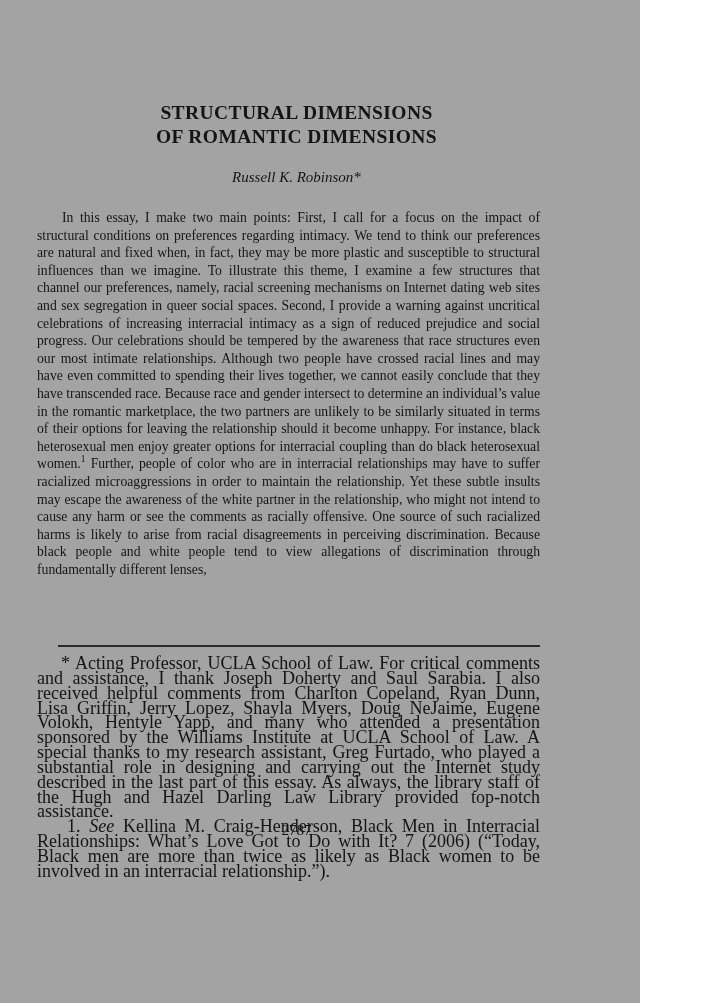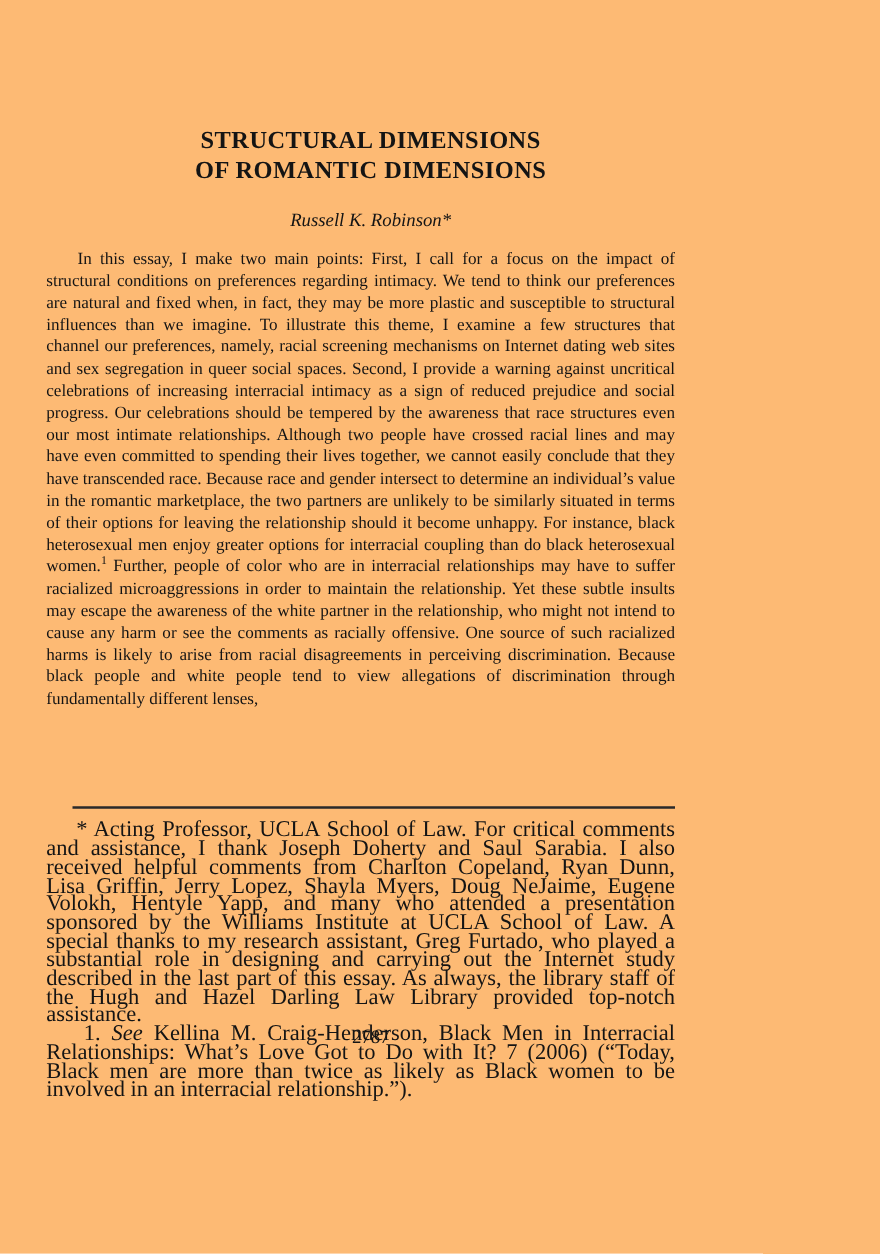--- a/index.html
+++ b/index.html
@@ -2,23 +2,23 @@
 <html><head>
 <meta charset="utf-8">
 <style>
   html, body {
     margin: 0;
     padding: 0;
     background: #ffffff;
   }
   .page {
     position: relative;
-    width: 704px;
+    width: 640px;
     height: 1003px;
-    background: #fdba74;
+    background: #a3a3a3;
     color: #141414;
     font-family: "Liberation Serif", "DejaVu Serif", serif;
     overflow: hidden;
   }
   .textblock-centered {
     position: absolute;
     left: 37px;
     width: 503px;
     text-align: center;
     transform: translateX(8px);
@@ -31,21 +31,21 @@
     letter-spacing: 0.4px;
   }
   .author {
     top: 168px;
     font-style: italic;
     font-size: 15px;
     line-height: 18px;
   }
   .body-text {
     position: absolute;
-    top: 198px;
+    top: 209px;
     left: 37px;
     width: 503px;
     font-size: 13.7px;
     line-height: 17.6px;
     text-align: justify;
   }
   .body-text p {
     margin: 0;
     text-indent: 25px;
   }

